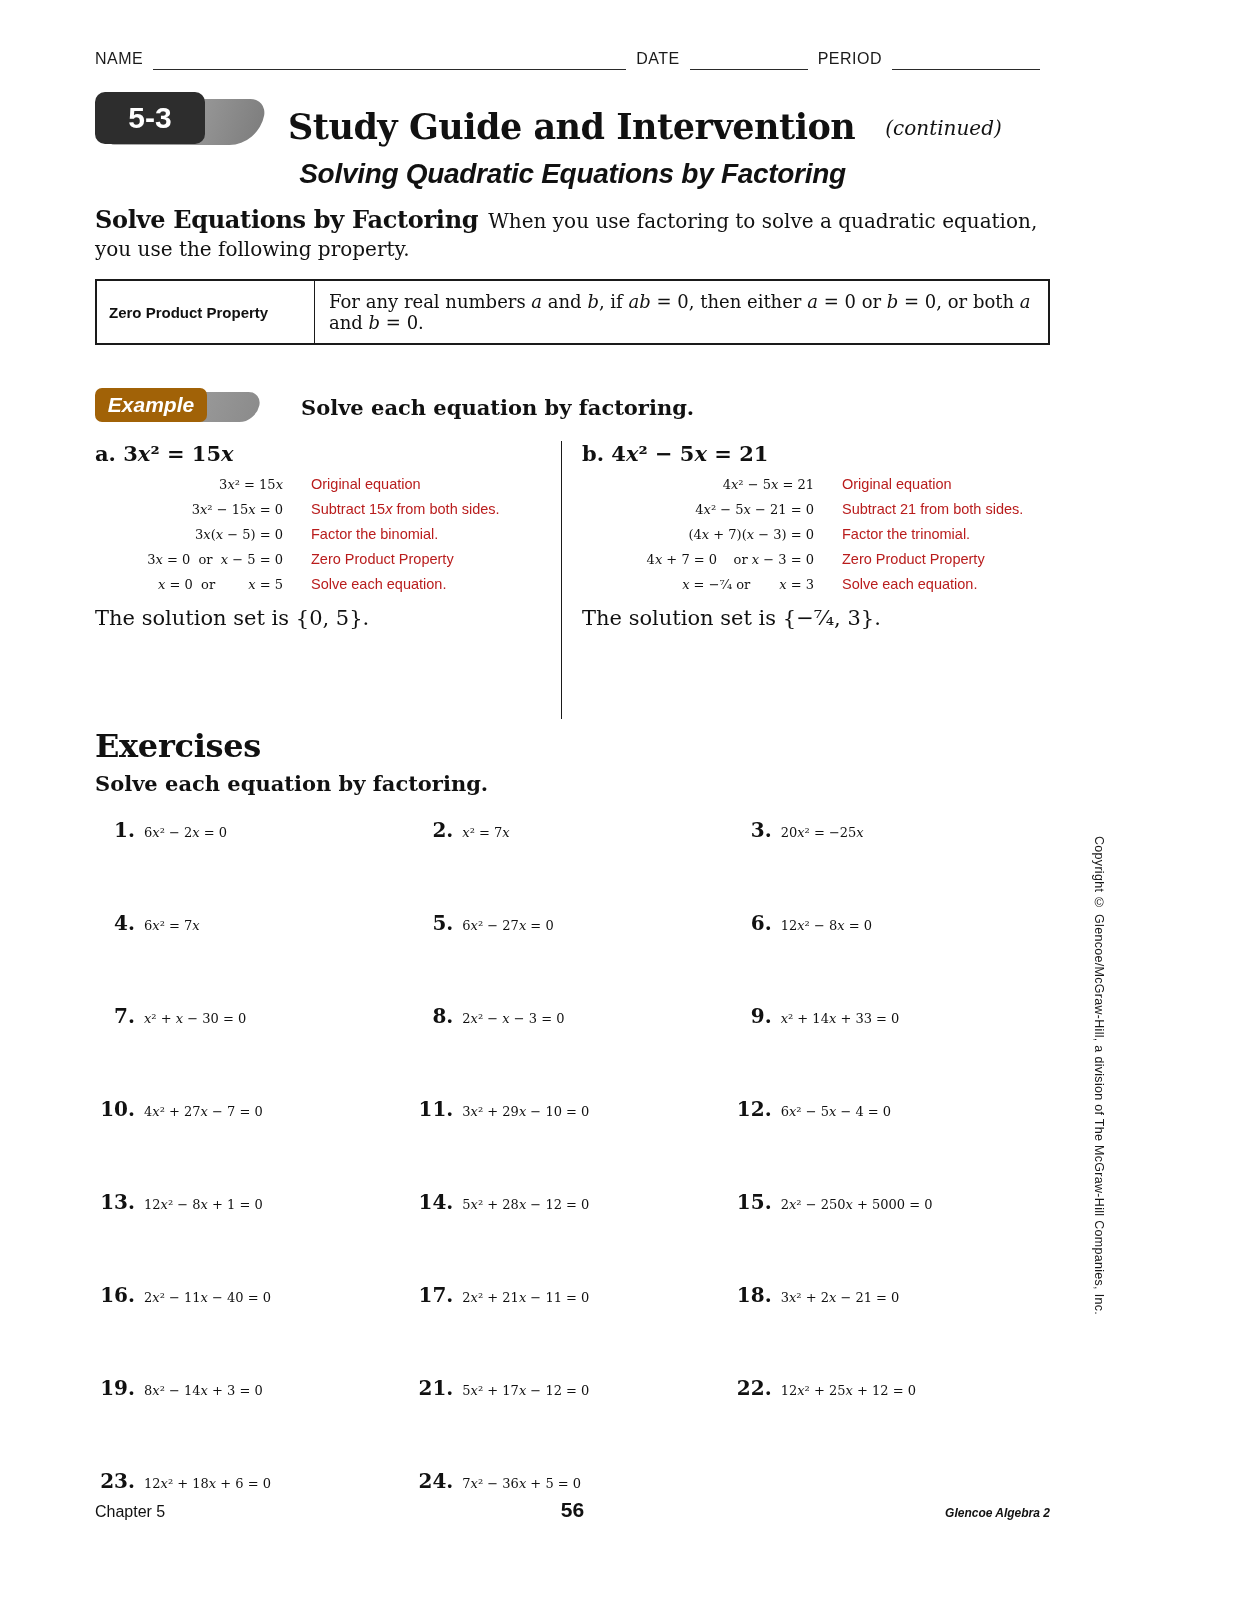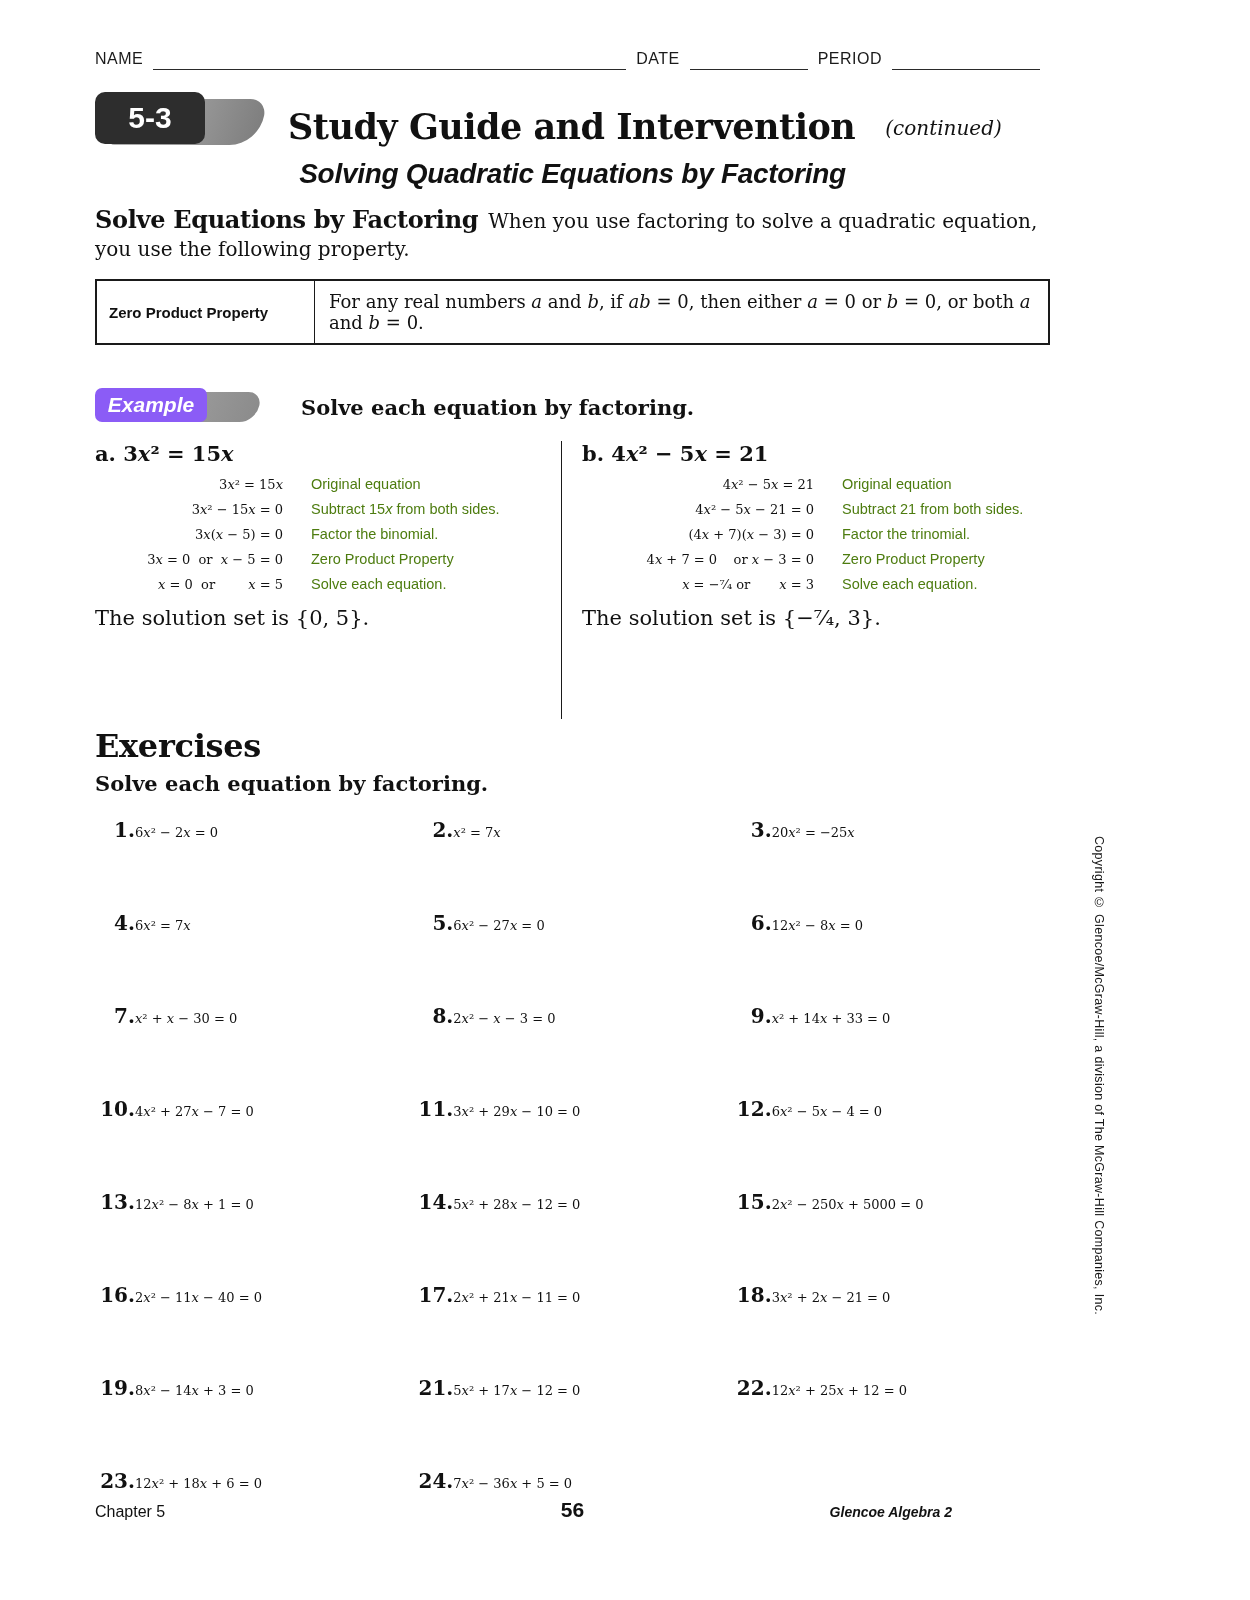--- a/index.html
+++ b/index.html
@@ -38,53 +38,53 @@
   .prop-box { margin-top:16px; border:2px solid #1a1a1a; display:flex; align-items:stretch; }
   .prop-label { flex:0 0 218px; display:flex; align-items:center; padding:10px 12px;
      font-family:"Liberation Sans", sans-serif; font-weight:bold; font-size:15px; border-right:1.6px solid #1a1a1a; }
   .prop-text { flex:1; padding:10px 14px; font-size:18px; display:flex; align-items:center; }
 
   
   .example-header { display:flex; align-items:center; margin-top:42px; height:40px; }
   .examplebadge-wrap { position:relative; width:170px; height:38px; flex:0 0 auto; }
   .examplebadge-swoosh { position:absolute; left:16px; top:4px; width:148px; height:30px;
      background:linear-gradient(100deg,#ababab,#8b8b8b); border-radius:6px 18px 22px 6px; transform:skewX(-12deg); }
-  .examplebadge { position:absolute; left:0; top:0; width:112px; height:34px; background:#8b5cf6; color:#fff;
+  .examplebadge { position:absolute; left:0; top:0; width:112px; height:34px; background:#a16207; color:#fff;
      border-radius:7px; display:flex; align-items:center; justify-content:center;
      font-family:"Liberation Sans", sans-serif; font-weight:bold; font-style:italic; font-size:21px; }
   .example-instruction { font-weight:bold; font-size:21px; margin-left:36px; }
 
   .example-cols { display:flex; margin-top:14px; min-height:278px; }
   .ex-col-a { width:452px; flex:0 0 auto; }
   .col-divider { border-left:1.6px solid #1a1a1a; margin:0 14px; }
   .ex-col-b { flex:1; padding-left:6px; }
   .ex-title { font-weight:bold; font-size:21px; margin-bottom:10px; }
   .step-row { display:flex; align-items:baseline; margin:9px 0; }
   .math { white-space:pre; font-size:13px; }
   .eq { display:inline-block; text-align:right; }
   .steps-a .eq { min-width:188px; }
   .steps-b .eq { min-width:232px; }
-  .note { font-family:"Liberation Sans", sans-serif; font-size:14.5px; color:#4d7c0f; margin-left:28px; white-space:nowrap; }
+  .note { font-family:"Liberation Sans", sans-serif; font-size:14.5px; color:#b91c1c; margin-left:28px; white-space:nowrap; }
   .solution { font-size:21px; margin-top:14px; }
   .ex-col-b .solution { font-size:21px; }
 
   
   .exercises-heading { margin-top:8px; font-weight:bold; font-size:32px; letter-spacing:-0.3px; }
   .exercises-instruction { font-weight:bold; font-size:21px; margin-top:6px; }
   .ex-grid { display:grid; grid-template-columns:1fr 1fr 1fr; grid-auto-rows:93px; margin-top:22px; }
   .ex-item { display:flex; align-items:baseline; }
   .ex-num { font-weight:bold; font-size:20px; min-width:40px; text-align:right; flex:0 0 auto; }
-  .ex-eq { }
+  .ex-eq { margin-left:9px; }
 
   
   .footer { position:absolute; left:95px; top:1498px; width:955px; display:flex; align-items:baseline;
      font-family:"Liberation Sans", sans-serif; }
   .footer-left { font-size:16px; flex:1; }
   .footer-page { font-size:21px; font-weight:bold; flex:1; text-align:center; }
-  .footer-right { font-size:14px; font-weight:bold; font-style:italic; flex:1; text-align:center; }
+  .footer-right { font-size:12px; font-weight:bold; font-style:italic; flex:1; text-align:right; }
 
   
   .copyright-vert { position:absolute; left:1092px; top:836px; height:500px;
      writing-mode:vertical-rl; font-family:"Liberation Sans", sans-serif; font-size:12.5px;
      letter-spacing:0.3px; color:#161616; white-space:nowrap; }
 
   i { font-style:italic; }
 </style>
 </head>
 <body>

